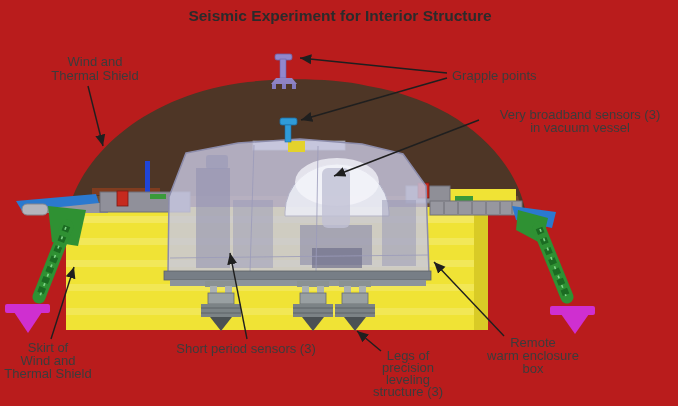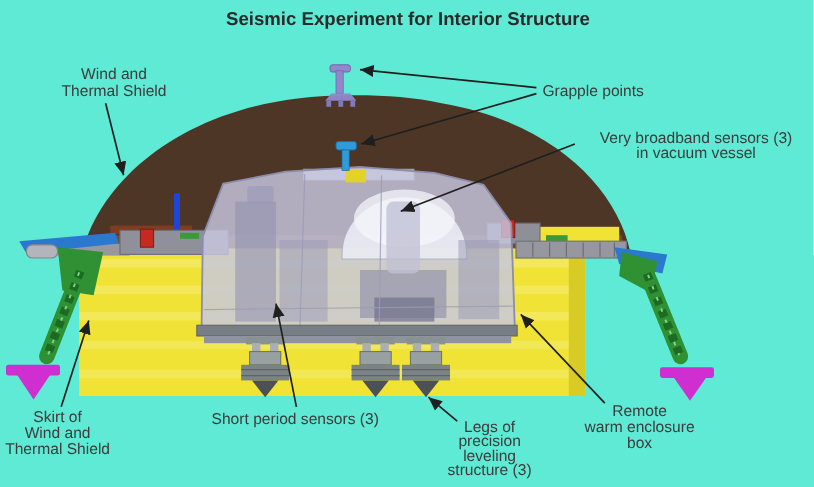--- a/index.html
+++ b/index.html
@@ -1,16 +1,16 @@
 <!DOCTYPE html>
 <html><head>
 <meta charset="utf-8">
 <style>
   html,body{margin:0;padding:0;background:#ffffff;}
-  .stage{width:678px;height:406px;position:relative;background:#5eead4;overflow:hidden;
+  .stage{width:678px;height:406px;position:relative;background:#b91c1c;overflow:hidden;
          font-family:"Liberation Sans", sans-serif;}
   svg{display:block;}
   .title-text{font-family:"Liberation Sans",sans-serif;font-size:15.5px;font-weight:bold;fill:#2b2b2b;}
   .lbl{font-family:"Liberation Sans",sans-serif;font-size:13px;fill:#3c3c3c;}
   .leader{stroke:#1f1f1f;stroke-width:1.4;fill:none;}
   .seam{stroke:#9b9bba;stroke-width:1;opacity:.8;}
 </style>
 </head>
 <body>
 

